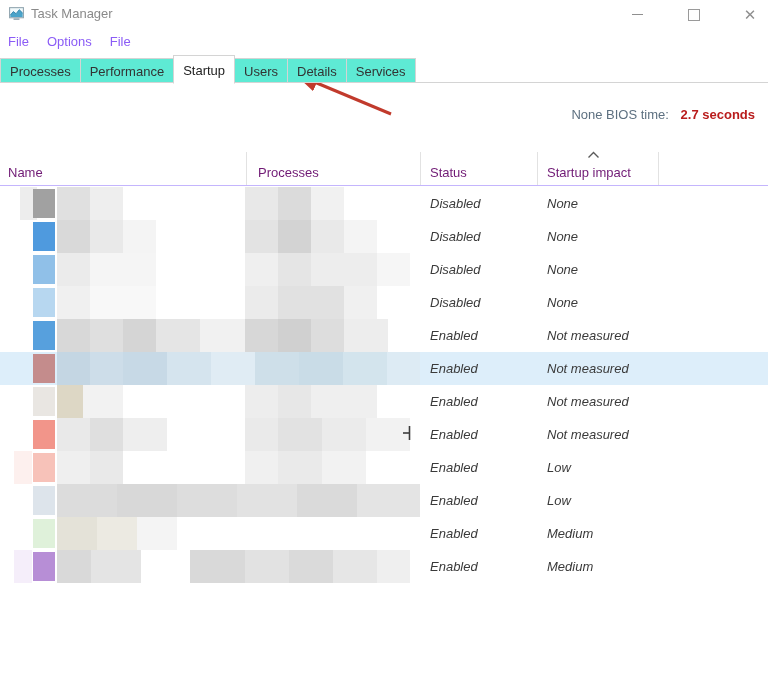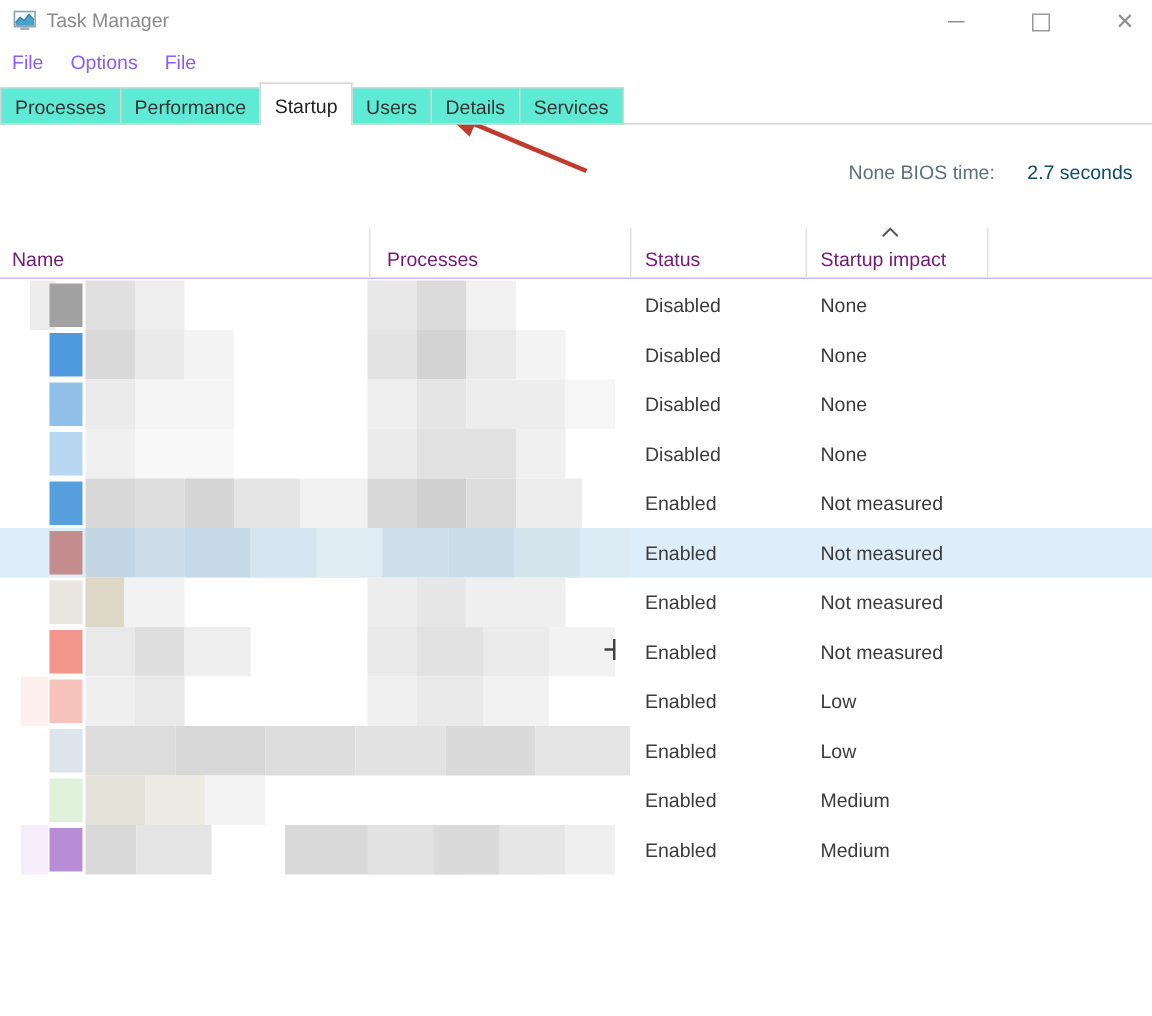--- a/index.html
+++ b/index.html
@@ -22,30 +22,30 @@
   .menu-item:first-child{padding-left:8px;}
   
   .tabstrip{position:absolute;left:0;top:56px;width:768px;height:27px;display:flex;align-items:flex-end;}
   .tabstrip::after{content:"";position:absolute;left:0;bottom:0;width:768px;height:0;border-bottom:1px solid #d4d4d4;}
   .tab{position:relative;z-index:1;height:21px;padding:2px 9px 0 9px;background:#5eead4;border:1px solid #d4d4d4;
        margin-right:-1px;display:flex;align-items:center;color:#333;}
   .tab.active{z-index:3;height:25px;background:#fff;border-bottom:1px solid #fff;margin-bottom:-1px;color:#222;}
   
   .bios{position:absolute;top:107px;right:13px;white-space:nowrap;}
   .bios-label{color:#5d7080;}
-  .bios-value{color:#0c4a6e;font-weight:400;margin-left:18px;}
+  .bios-value{color:#b91c1c;font-weight:700;margin-left:8px;}
   
   .thead{position:absolute;left:0;top:150px;width:768px;height:35px;border-bottom:1px solid #c4b5fd;color:#701a75;padding-left:20px;}
   .th{position:absolute;bottom:5px;}
   .th-name{left:8px;} .th-pub{left:258px;} .th-status{left:430px;} .th-impact{left:547px;}
   .vsep{position:absolute;top:2px;bottom:0;width:0;border-left:1px solid #e2e2e2;}
   .vs1{left:246px;} .vs2{left:420px;} .vs3{left:537px;} .vs4{left:658px;}
   .sort-caret{position:absolute;left:587px;top:-3px;}
   
-  .rows{position:absolute;left:0;top:187px;width:670px;}
+  .rows{position:absolute;left:0;top:187px;width:670px;font-style:italic;}
   .row{position:relative;width:768px;height:33px;}
   .row.selected{background:#ddeefa;}
   .cell-icon{position:absolute;left:33px;top:2px;width:22px;height:29px;}
   .blk{position:absolute;top:0;height:33px;}
   .cell-status{position:absolute;left:430px;top:0;height:33px;display:flex;align-items:center;color:#3a3a3a;}
   .cell-impact{position:absolute;left:547px;top:0;height:33px;display:flex;align-items:center;color:#3a3a3a;}
   
   .arrow-svg{position:absolute;left:280px;top:62px;width:130px;height:70px;overflow:visible;pointer-events:none;}
   .ibeam{position:absolute;left:400px;top:424px;width:14px;height:18px;}
   

